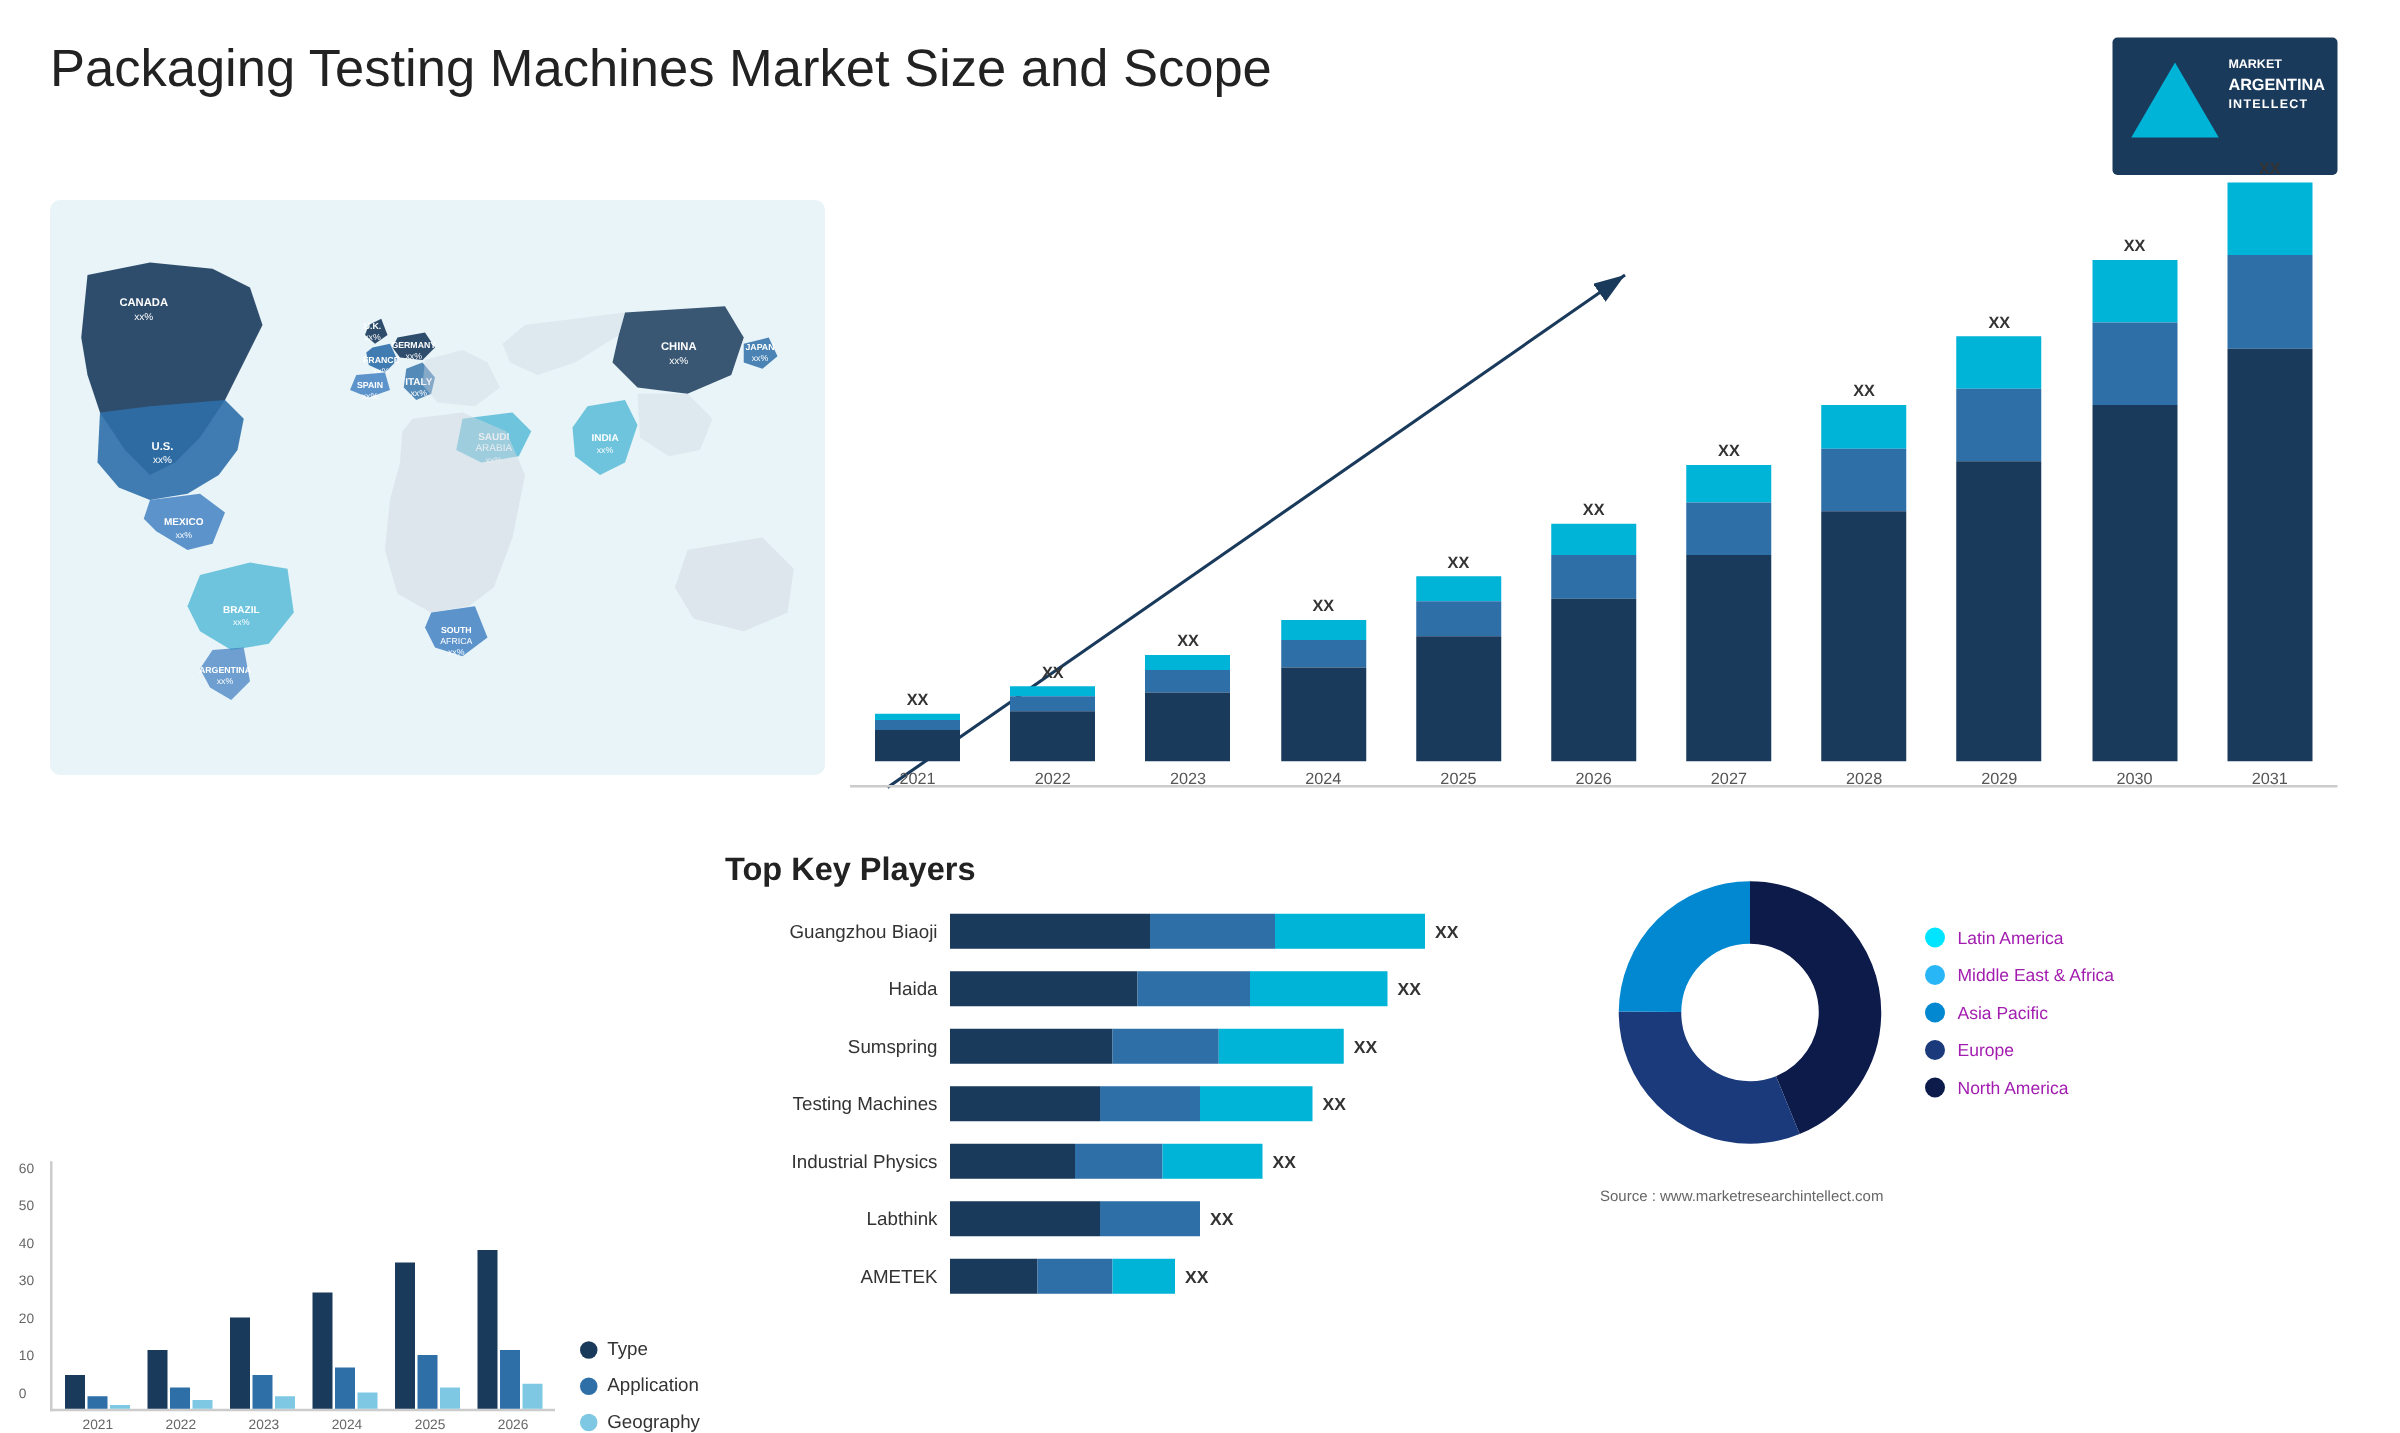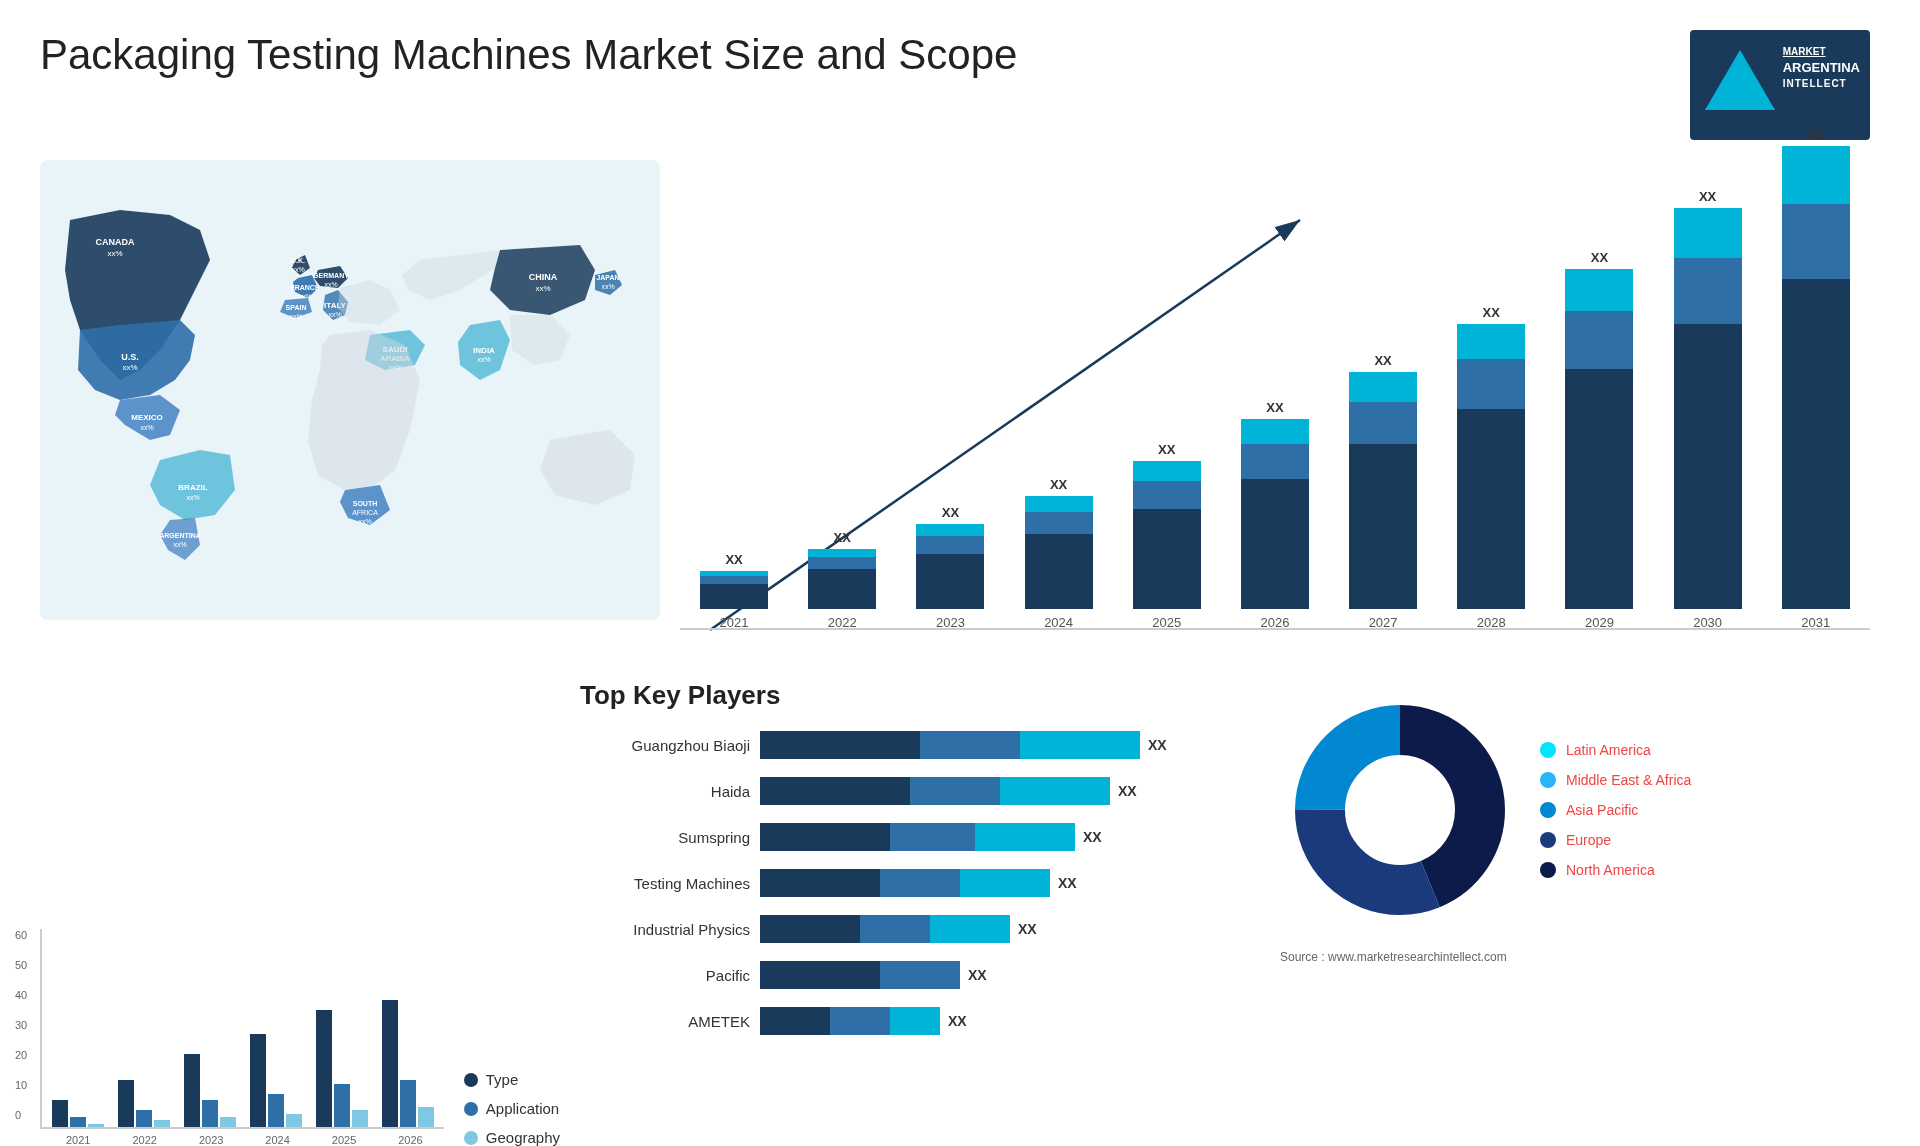--- a/index.html
+++ b/index.html
@@ -54,21 +54,21 @@
     .logo-text-block {
       position: absolute;
       right: 10px;
       top: 15px;
       color: white;
       font-size: 11px;
       font-weight: bold;
       line-height: 1.4;
       text-align: left;
     }
-    .logo-text-block .market { font-size: 10px; text-decoration: underline; }
+    .logo-text-block .market { font-size: 10px; }
     .logo-text-block .research { font-size: 13px; }
     .logo-text-block .intellect { font-size: 10px; letter-spacing: 1px; }
 
     
     .content-grid {
       display: grid;
       grid-template-columns: 640px 1fr;
       grid-template-rows: 520px 1fr;
       height: calc(1146px - 140px);
       padding: 0 20px;
@@ -254,21 +254,21 @@
       display: flex;
       flex-direction: column;
       gap: 14px;
     }
 
     .regional-legend-item {
       display: flex;
       align-items: center;
       gap: 10px;
       font-size: 14px;
-      color: #ef4444;
+      color: #a21caf;
     }
 
     .reg-dot {
       width: 16px;
       height: 16px;
       border-radius: 50%;
       flex-shrink: 0;
     }
 
     
@@ -646,21 +646,21 @@
             <div class="player-bar" style="width:250px;">
               <div class="player-bar-seg1" style="width:100px;"></div>
               <div class="player-bar-seg2" style="width:70px;"></div>
               <div class="player-bar-seg3" style="width:80px;"></div>
             </div>
             <span class="player-xx">XX</span>
           </div>
         </div>
 
         <div class="player-row">
-          <div class="player-name">Pacific</div>
+          <div class="player-name">Labthink</div>
           <div class="player-bar-wrap">
             <div class="player-bar" style="width:200px;">
               <div class="player-bar-seg1" style="width:120px;"></div>
               <div class="player-bar-seg2" style="width:80px;"></div>
             </div>
             <span class="player-xx">XX</span>
           </div>
         </div>
 
         <div class="player-row">

